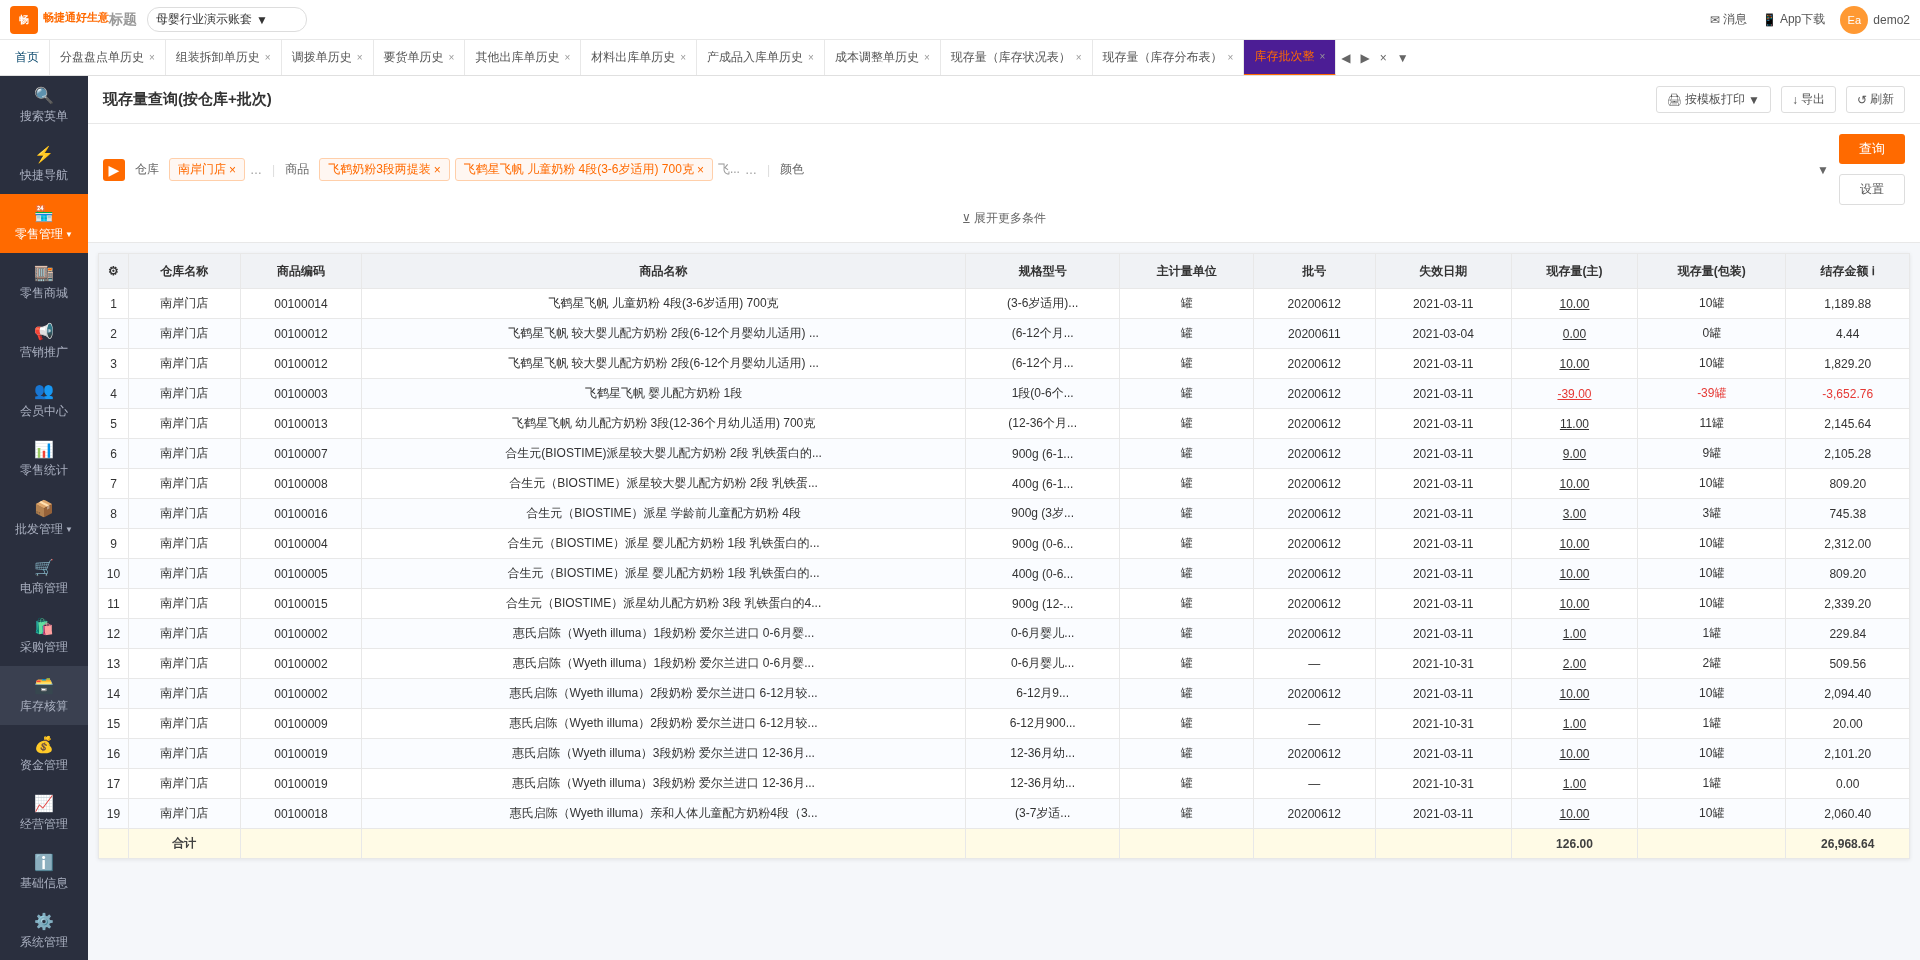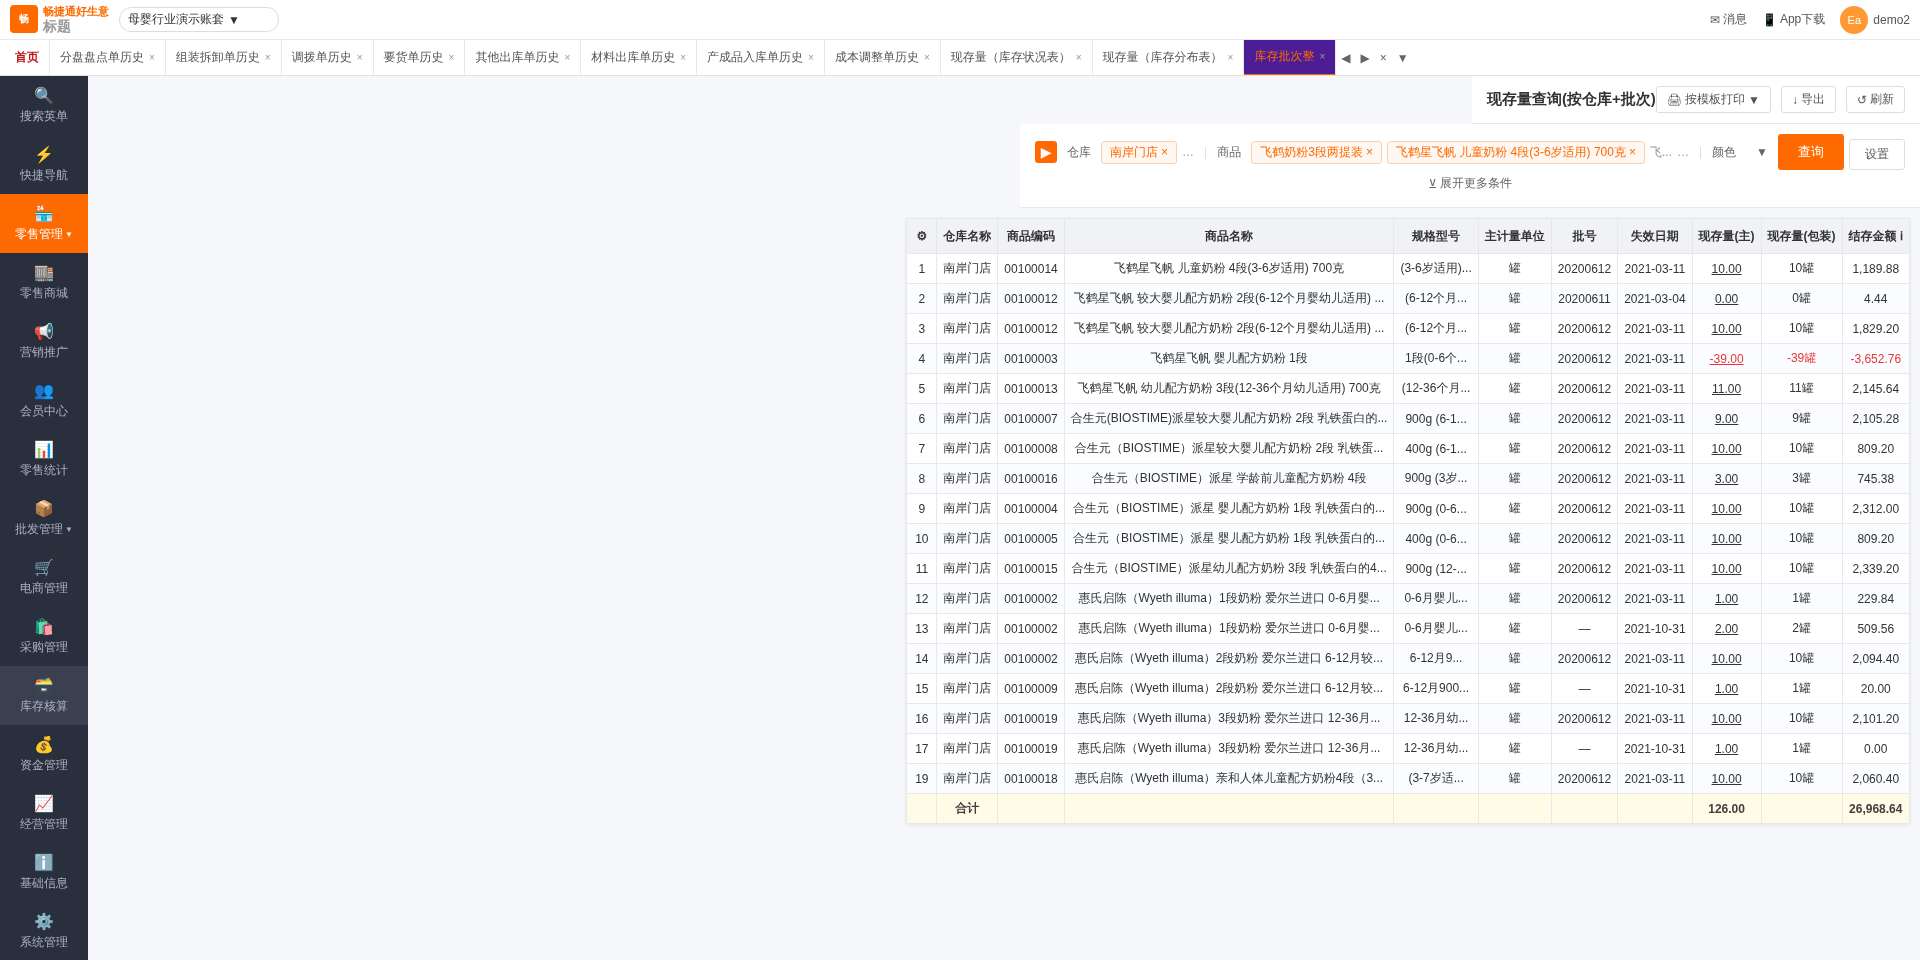--- a/index.html
+++ b/index.html
@@ -20,35 +20,35 @@
     
     .tab-bar {
       display: flex; align-items: center; background: #fff; border-bottom: 1px solid #e0e0e0;
       height: 36px; padding: 0 5px; overflow: hidden; flex-shrink: 0;
     }
     .tab-item {
       display: flex; align-items: center; padding: 0 10px; height: 36px; border-right: 1px solid #e8e8e8;
       cursor: pointer; white-space: nowrap; color: #555; font-size: 12px; gap: 5px;
     }
     .tab-item.active { color: #ff6a00; border-bottom: 2px solid #ff6a00; background: #4c1d95; }
-    .tab-item.home { color: #b91c1c; font-weight: bold; }
+    .tab-item.home { color: #0c4a6e; font-weight: normal; }
     .tab-close { color: #999; font-size: 10px; cursor: pointer; }
     .tab-nav-btn { padding: 0 5px; cursor: pointer; color: #666; }
 
     
     .main-layout { display: flex; flex: 1; overflow: hidden; }
 
     
     .sidebar { width: 88px; background: #2a2f3e; display: flex; flex-direction: column; align-items: center; overflow-y: auto; flex-shrink: 0; }
     .sidebar-item { display: flex; flex-direction: column; align-items: center; padding: 10px 5px; cursor: pointer; color: #aab0c0; width: 100%; text-align: center; gap: 3px; font-size: 11px; }
     .sidebar-item.active { background: #ff6a00; color: #fff; }
     .sidebar-icon { font-size: 16px; }
 
     
-    .content-area { flex: 1; display: flex; flex-direction: column; overflow: hidden; background: #f5f7fa; align-items: flex-end; }
+    .content-area { flex: 1; display: flex; flex-direction: column; overflow: hidden; background: #f5f7fa; }
 
     
     .page-header { background: #fff; padding: 10px 15px; display: flex; align-items: center; justify-content: space-between; border-bottom: 1px solid #e8e8e8; }
     .header-actions { display: flex; align-items: center; gap: 10px; }
     .btn-template { display: flex; align-items: center; gap: 3px; border: 1px solid #ddd; padding: 4px 10px; border-radius: 3px; cursor: pointer; color: #555; background: #fff; }
     .btn-export { display: flex; align-items: center; gap: 3px; border: 1px solid #ddd; padding: 4px 10px; border-radius: 3px; cursor: pointer; color: #555; background: #fff; }
     .btn-refresh { display: flex; align-items: center; gap: 3px; border: 1px solid #ddd; padding: 4px 10px; border-radius: 3px; cursor: pointer; color: #555; background: #fff; }
 
     
     .filter-area { background: #fff; padding: 10px 15px; border-bottom: 1px solid #e8e8e8; }
@@ -69,29 +69,29 @@
     .data-table { width: 100%; border-collapse: collapse; background: #fff; box-shadow: 0 1px 4px rgba(0,0,0,0.08); }
     .data-table th { background: #f0f2f5; border: 1px solid #e8e8e8; padding: 8px 6px; text-align: center; color: #333; font-weight: 600; white-space: nowrap; font-size: 12px; }
     .data-table td { border: 1px solid #e8e8e8; padding: 6px 6px; text-align: center; color: #333; font-size: 12px; }
     .data-table tr:nth-child(even) td { background: #fafcff; }
     .negative { color: #e53935 !important; }
     .link-val { color: #1890ff; text-decoration: underline; cursor: pointer; }
     .summary-row td { background: #fffbe6 !important; font-weight: bold; color: #404040; }
     .col-settings { width: 30px; text-align: center; cursor: pointer; }
     .expand-btn { background: #ff6a00; color: #fff; border: none; border-radius: 3px; width: 22px; height: 22px; cursor: pointer; font-size: 14px; display: flex; align-items: center; justify-content: center; }
     
-    .right-panel { display: flex; flex-direction: row; gap: 5px; }
+    .right-panel { display: flex; flex-direction: column; gap: 5px; }
   </style>
 </head>
 <body>
 
 <div class="top-bar">
   <div class="logo">
     <div class="logo-icon">畅</div>
-    <div style="display:flex;flex-direction:column;line-height:1.2;">
+    <div style="display:flex;line-height:1.2;">
       <span style="font-size:11px;color:#ff6a00;">畅捷通好生意</span>
       <span style="font-size:14px;color:#999;">标题</span>
     </div>
   </div>
   <div class="store-selector">
     <span>母婴行业演示账套</span>
     <span>▼</span>
   </div>
   <div class="top-actions">
     <span>

